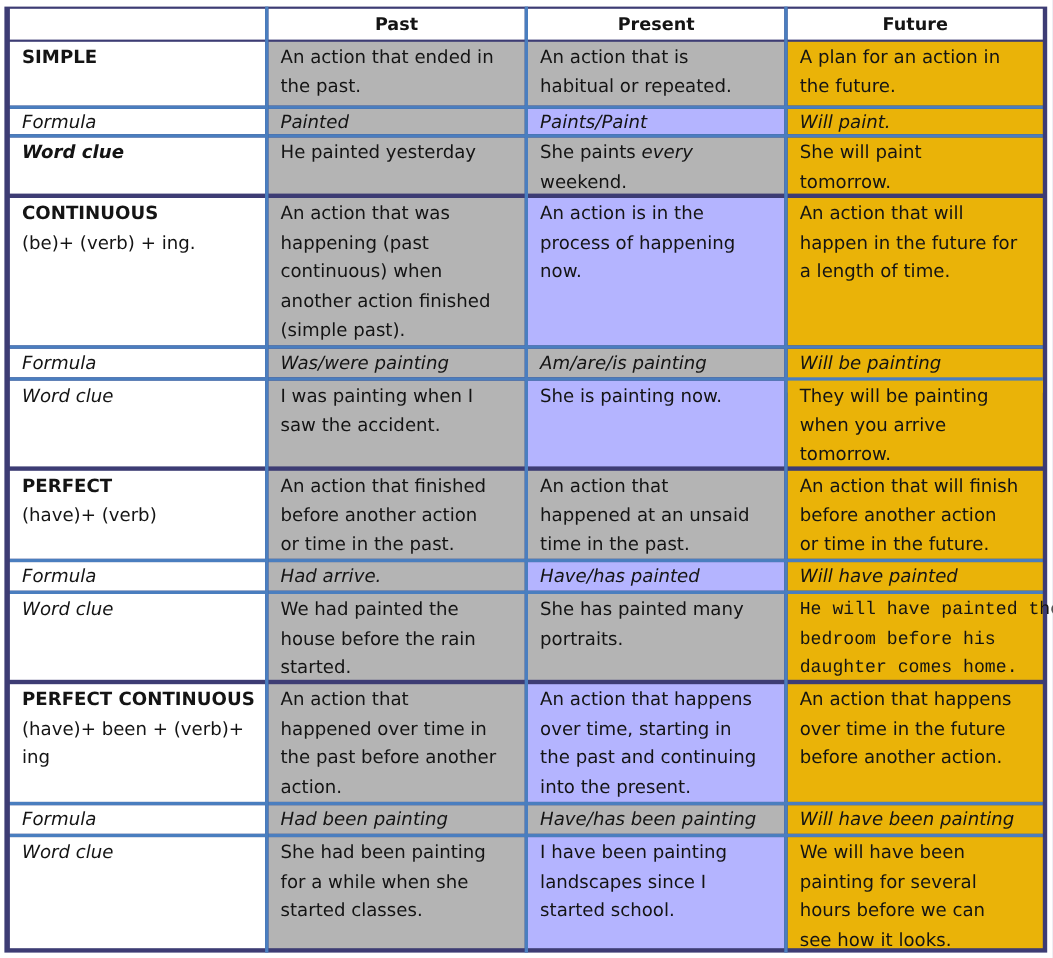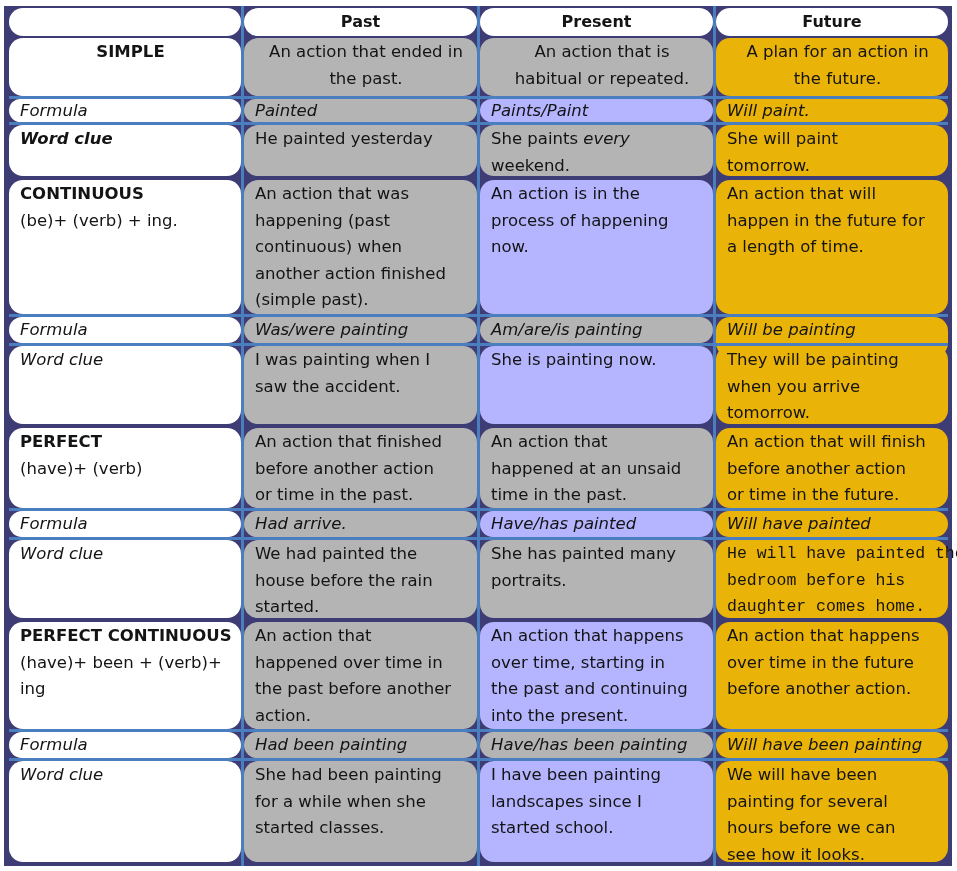--- a/index.html
+++ b/index.html
@@ -8,21 +8,20 @@
   #grid {
     position: absolute; left: 4px; top: 6px; width: 948px; height: 860px;
     background: #3d3c74; box-sizing: border-box;
   }
   .row { position: absolute; left: 0; width: 948px; display: block; }
   .cell {
     position: absolute; top: 0; box-sizing: border-box;
     padding: 1px 0 0 11px;
     font-size: 16.5px; line-height: 26.5px; color: #141414;
     white-space: nowrap;
-    border-radius: 14px;
   }
   .c0 { left: 5px; width: 232px; background: #ffffff; }
   .c1 { left: 240px; width: 233px; background: #b4b4b4; }
   .c2 { left: 476px; width: 233px; background: #b4b4b4; }
   .c3 { left: 712px; width: 232px; background: #eab308; }
   .hl { background: #b4b4ff !important; }
   .hdr .cell { background: #ffffff; text-align: center; font-weight: bold; padding: 0; line-height: 28px; font-size: 16px; }
   .bold { font-weight: bold; }
   .ital { font-style: italic; }
   
@@ -36,21 +35,21 @@
 
 <div id="grid">
 
   <div class="row hdr" style="top:2px;height:28px;">
     <div class="cell c0" style="height:28px;"></div>
     <div class="cell c1" style="height:28px;">Past</div>
     <div class="cell c2" style="height:28px;">Present</div>
     <div class="cell c3" style="height:28px;">Future</div>
   </div>
 
-  <div class="row" style="top:32px;height:58px;text-align:center;">
+  <div class="row" style="top:32px;height:58px;">
     <div class="cell c0" style="height:58px;">
       <span class="line bold">SIMPLE</span>
     </div>
     <div class="cell c1" style="height:58px;">
       <span class="line">An action that ended in</span>
       <span class="line">the past.</span>
     </div>
     <div class="cell c2" style="height:58px;">
       <span class="line">An action that is</span>
       <span class="line">habitual or repeated.</span>

